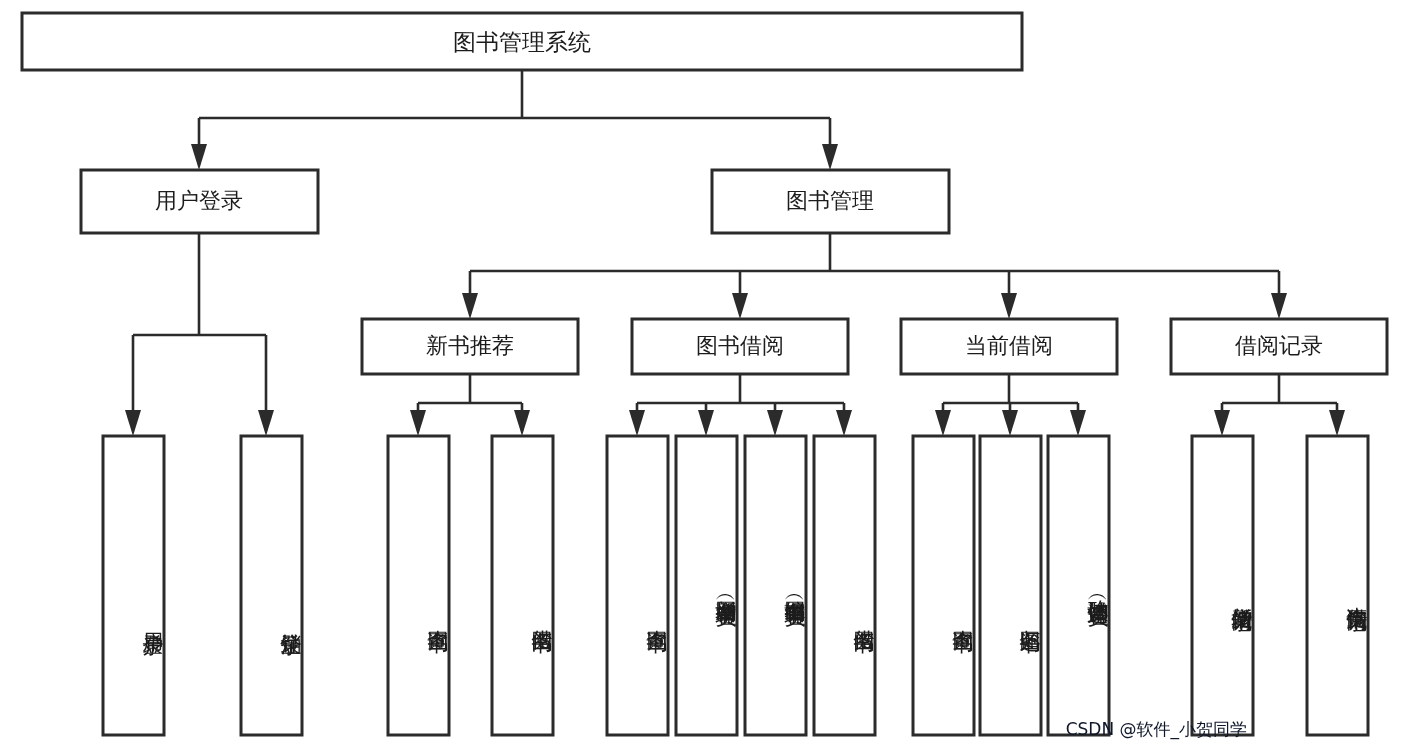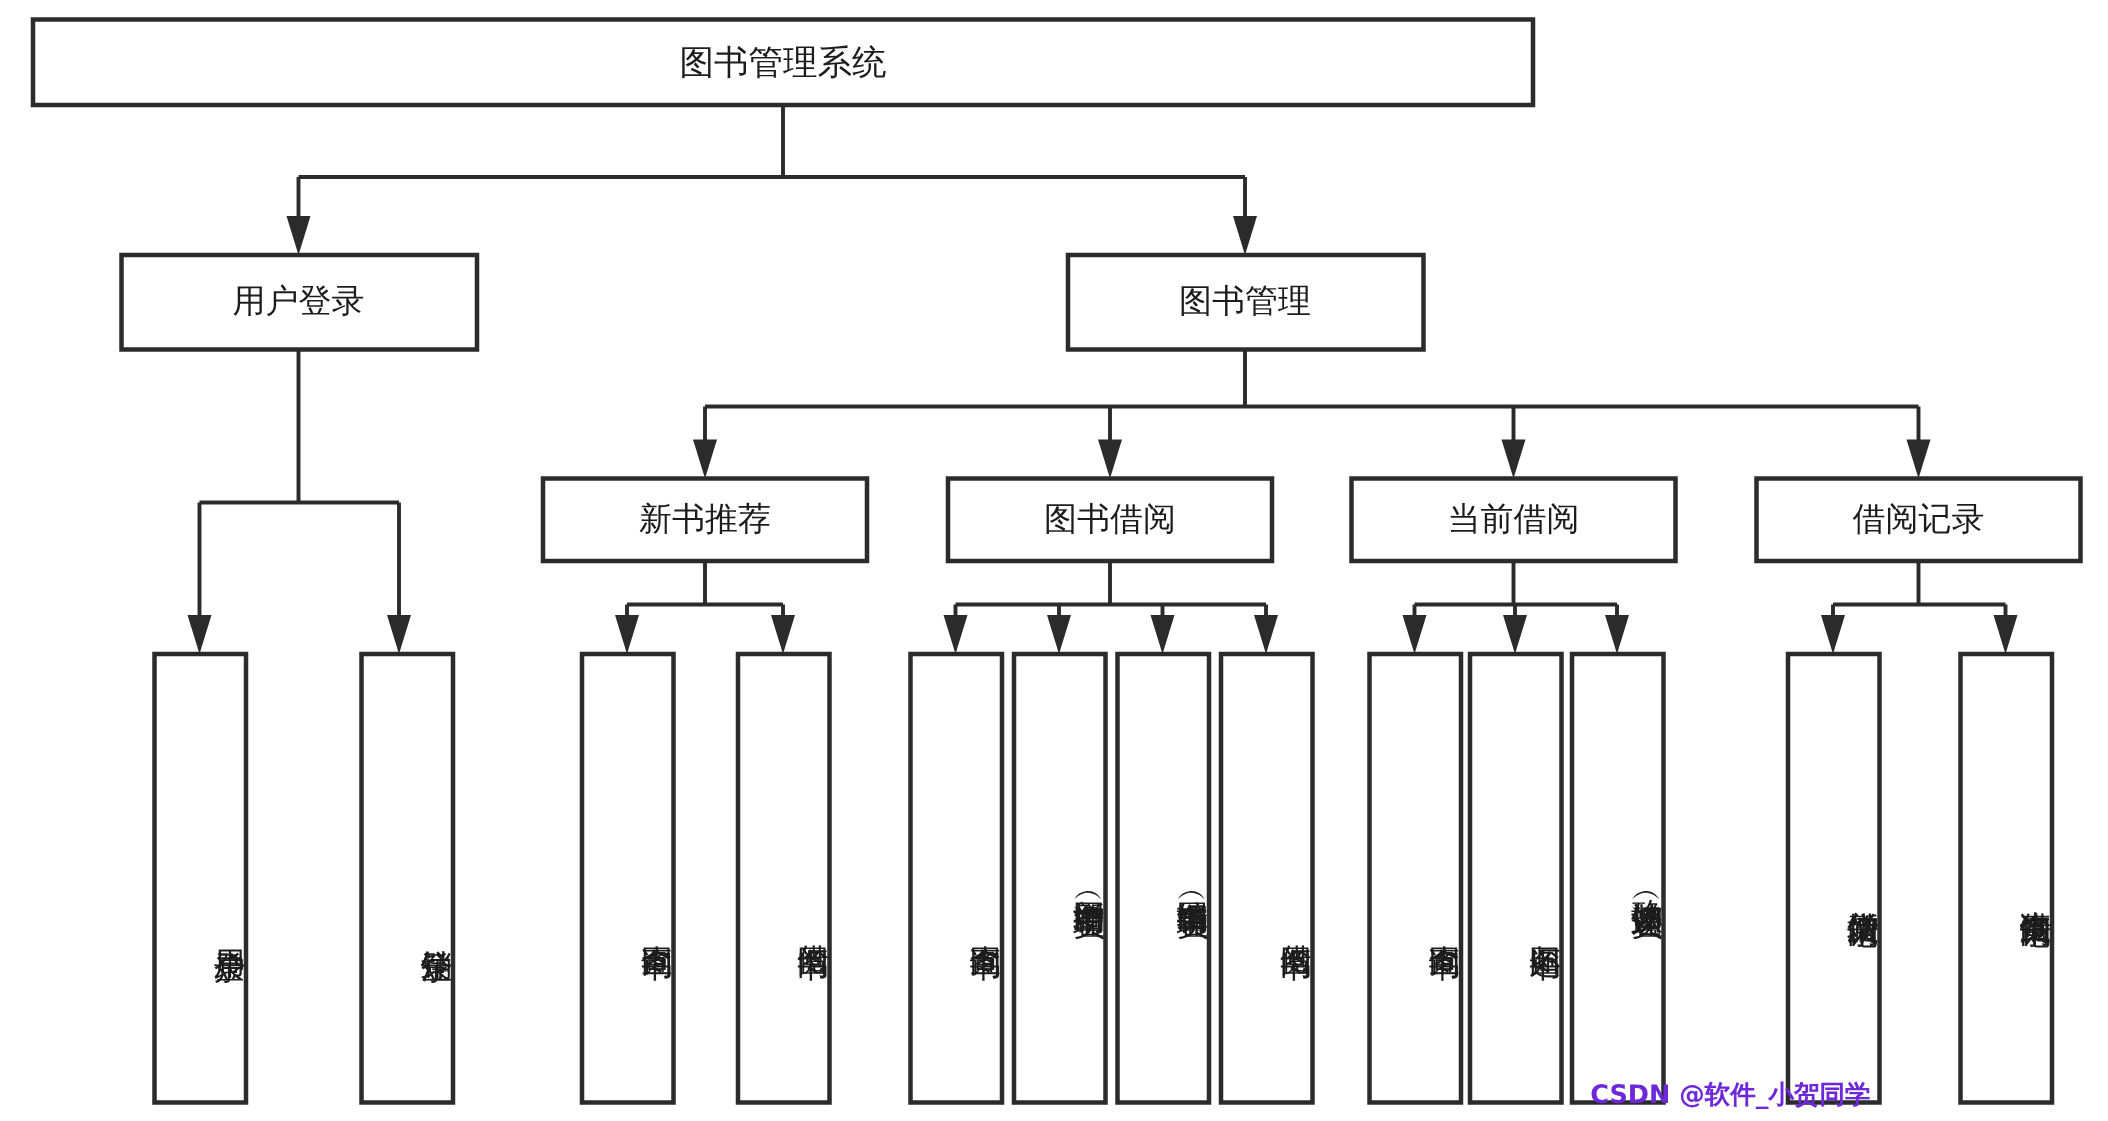--- a/index.html
+++ b/index.html
@@ -66,24 +66,23 @@
     display: flex;
     align-items: flex-start;
     justify-content: center;
   }
   .watermark {
     position: absolute;
     right: 8px;
     bottom: 6px;
     font-family: "DejaVu Sans", "Liberation Sans", sans-serif;
     font-size: 17px;
-    color: #6d28d9;
+    color: #0f172a;
     white-space: nowrap;
     pointer-events: none;
-    font-weight: bold;
   }
 </style>
 </head>
 <body>
 
 <div id="diagram-root">
 
   <svg id="tree-svg" viewBox="0 0 1405 747">
     <defs></defs>
 

